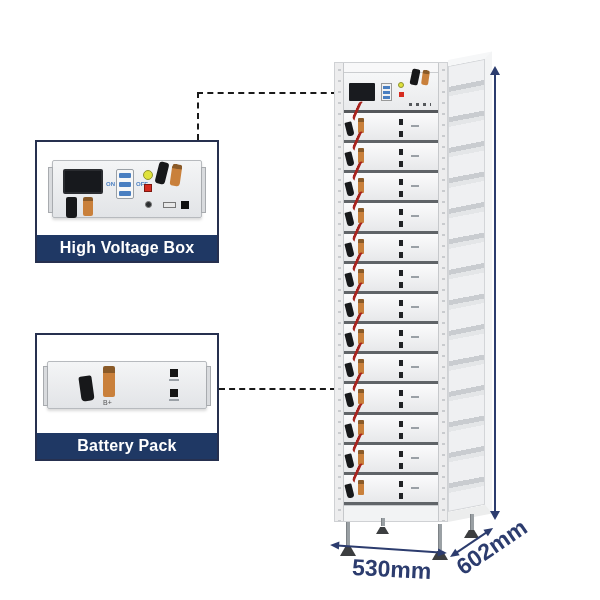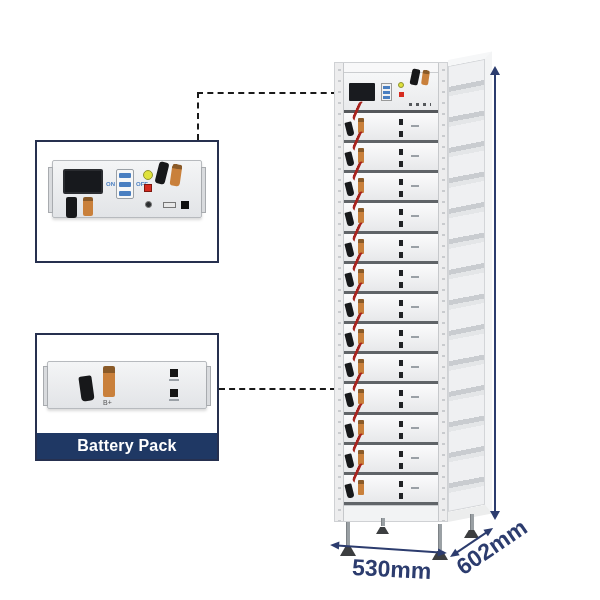--- a/index.html
+++ b/index.html
@@ -126,20 +126,21 @@
         <span class="brk-lb" style="left:83px;top:20px;">OFF</span>
         <span class="btn-yellow"></span>
         <span class="btn-red"></span>
         <span class="hv-top-conn-b"></span>
         <span class="hv-top-conn-o"></span>
         <span class="hv-round"></span>
         <span class="hv-usb"></span>
         <span class="hv-jack"></span>
       </div>
     </div>
+    <div class="banner">High Voltage Box</div>
   </div>
 
   <div class="callout" id="bp-card">
     <div class="photo">
       <div class="ppanel" style="left:10px;top:26px;width:160px;height:48px;">
         <span class="ear" style="left:-5px;top:4px;height:40px;"></span>
         <span class="ear" style="right:-5px;top:4px;height:40px;"></span>
         <span class="bp-conn-b"></span>
         <span class="bp-conn-o"></span>
         <span class="bp-blabel">B+</span>

